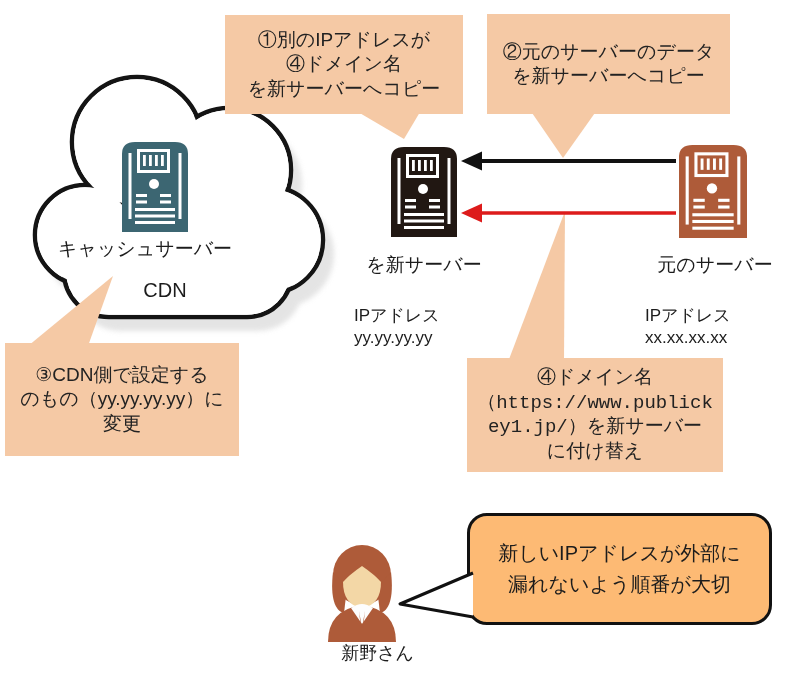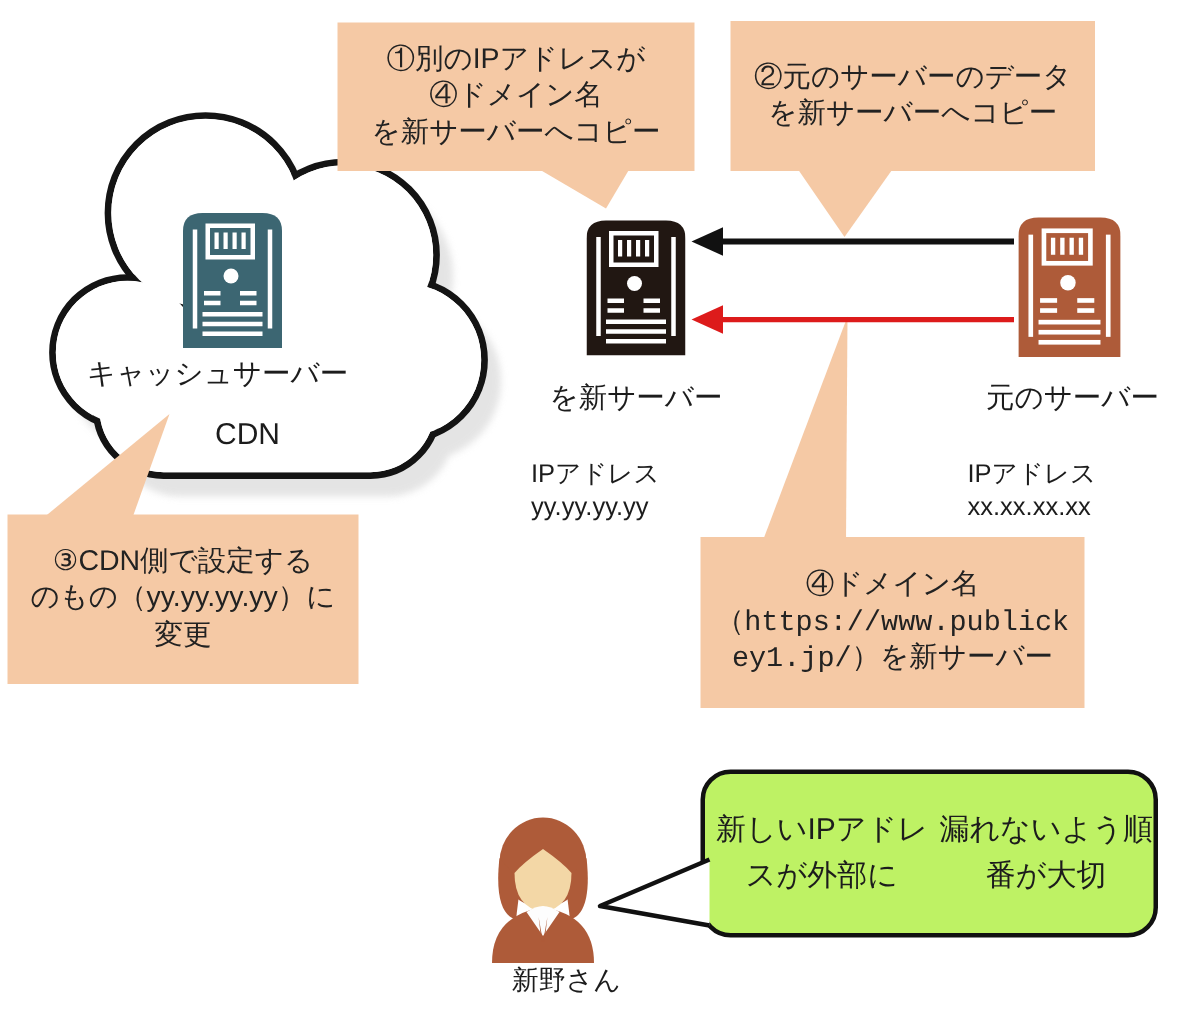--- a/index.html
+++ b/index.html
@@ -25,22 +25,22 @@
   .cdn-label{left:65px;top:279px;width:200px;text-align:center;font-size:20px;font-weight:400;z-index:6;}
   
   .srv-teal{color:#3C6672;z-index:5;}
   .srv-black{color:#211712;z-index:5;}
   .srv-rust{color:#AE5B39;z-index:5;}
   .srv-label{position:absolute;text-align:center;font-size:19px;font-weight:500;z-index:6;}
   .ip-cap,.ip-val{position:absolute;text-align:left;font-size:17px;font-weight:500;z-index:6;margin-top:16px;}
   
   .bubble{
     position:absolute;left:467px;top:513px;width:305px;height:112px;box-sizing:border-box;
-    background:#bef264;border:3px solid #111;border-radius:20px;z-index:10;
-    display:flex;flex-direction:row;justify-content:center;align-items:center;
+    background:#fdba74;border:3px solid #111;border-radius:20px;z-index:10;
+    display:flex;flex-direction:column;justify-content:center;align-items:center;
     text-align:center;font-size:20px;line-height:31px;font-weight:500;
   }
   .person-name{left:310px;top:641px;width:104px;text-align:right;font-size:18px;font-weight:500;z-index:6;}
   
   .overlay{left:0;top:0;z-index:50;pointer-events:none;}
 </style>
 </head>
 <body>
 
 <div class="stage">
@@ -129,20 +129,21 @@
   </div>
   <div class="callout c3">
     <div>③CDN側で設定する</div>
     <div>のもの（yy.yy.yy.yy）に</div>
     <div>変更</div>
   </div>
   <div class="callout c4">
     <div>④ドメイン名</div>
     <div>（https://www.publick</div>
     <div>ey1.jp/）を新サーバー</div>
+    <div>に付け替え</div>
   </div>
 
   <div class="bubble">
     <div>新しいIPアドレスが外部に</div>
     <div>漏れないよう順番が大切</div>
   </div>
 
   <svg class="abs" style="left:322px;top:542px;z-index:6" width="80" height="100" viewBox="0 0 80 100">
     <ellipse cx="40" cy="33" rx="29" ry="30" fill="#AE5B39"></ellipse>
     <path d="M 11 30 C 8 56 13 69 22 71 L 25 46 Z" fill="#AE5B39"></path>

